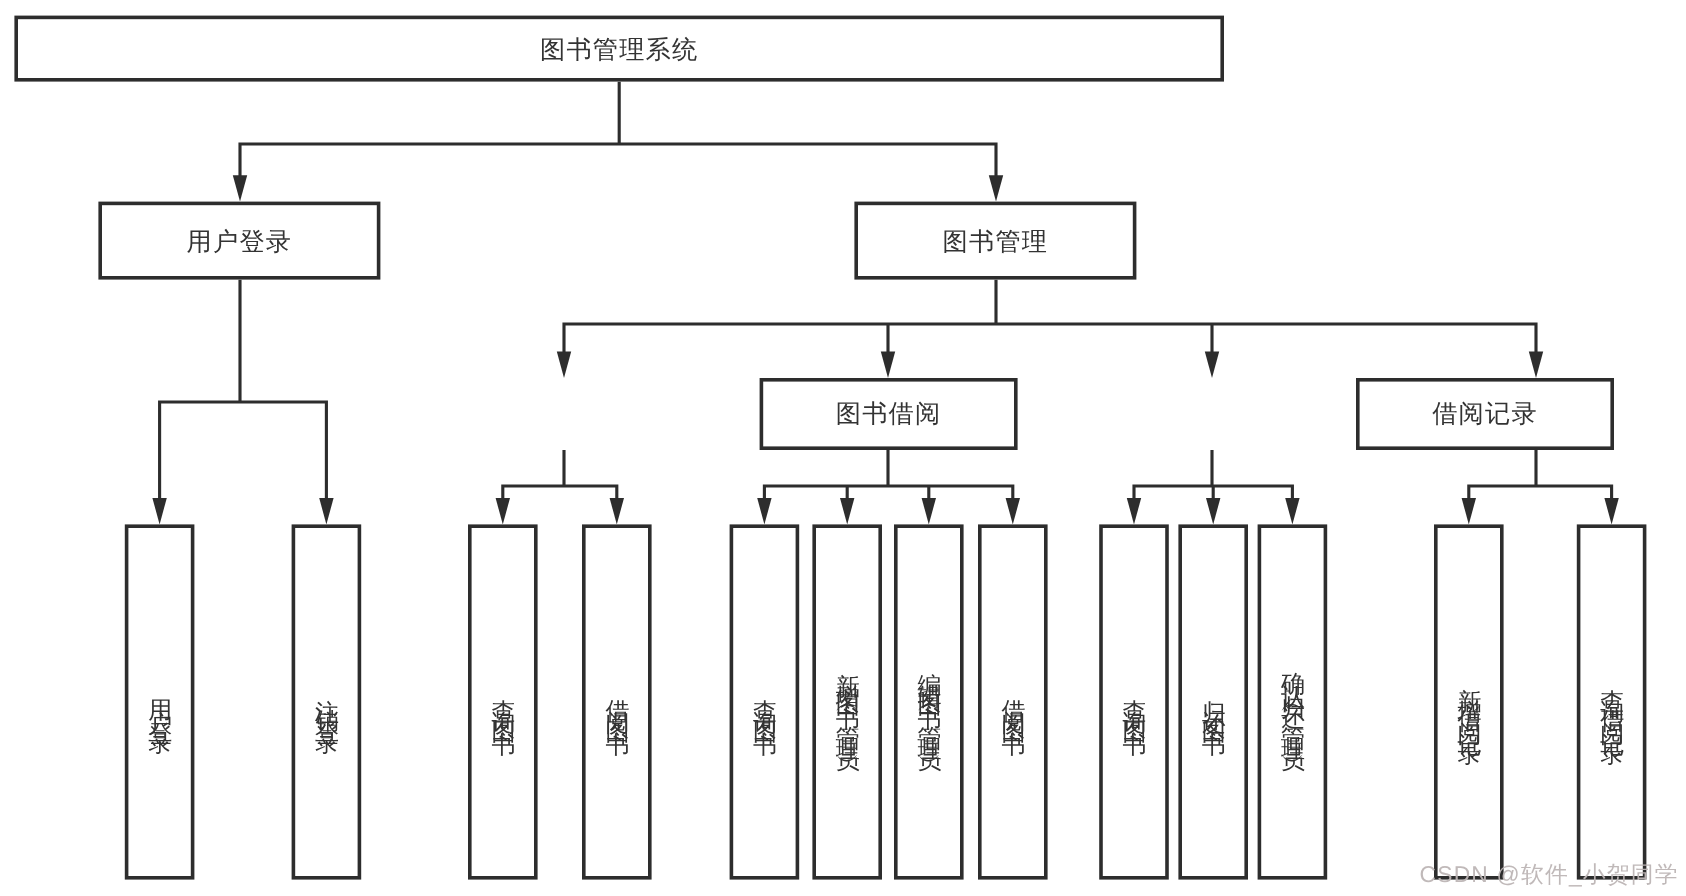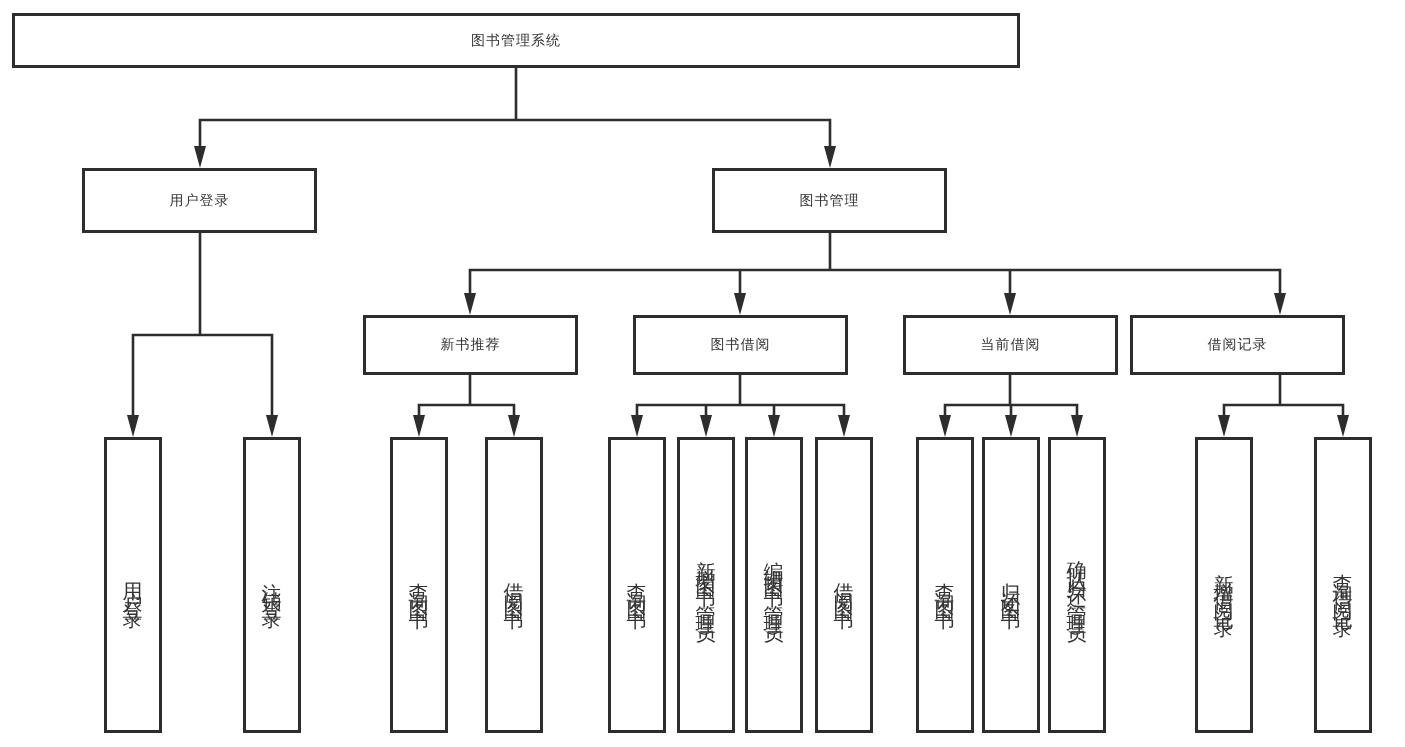--- a/index.html
+++ b/index.html
@@ -24,21 +24,21 @@
   }
   .node {
     position: absolute;
     box-sizing: border-box;
     border: 3px solid #2d2d2d;
     background: #ffffff;
     color: #333333;
     display: flex;
     align-items: center;
     justify-content: center;
-    font-size: 14px;
+    font-size: 21px;
     letter-spacing: 1px;
     white-space: nowrap;
   }
   .node.root {
     left: 12px; top: 13px; width: 1008px; height: 55px;
   }
   .node.lvl2 {
     top: 168px; width: 235px; height: 65px;
   }
   .node.lvl3 {
@@ -115,37 +115,36 @@
       <polygon points="1218,415 1230,415 1224,437"></polygon>
       <polygon points="1337,415 1349,415 1343,437"></polygon>
     </g>
   </svg>
 
   <div class="node root">图书管理系统</div>
 
   <div class="node lvl2" style="left:82px;">用户登录</div>
   <div class="node lvl2" style="left:712px;text-align:center;">图书管理</div>
 
-  <div class="node lvl3" style="left:363px;">新书推荐</div>
   <div class="node lvl3" style="left:633px;">图书借阅</div>
-  <div class="node lvl3" style="left:903px;">当前借阅</div>
   <div class="node lvl3" style="left:1130px;">借阅记录</div>
 
   <div class="node leaf" style="left:104px;">用户登录</div>
   <div class="node leaf" style="left:243px;">注销登录</div>
 
   <div class="node leaf" style="left:390px;">查询图书</div>
   <div class="node leaf" style="left:485px;">借阅图书</div>
 
   <div class="node leaf" style="left:608px;">查询图书</div>
   <div class="node leaf" style="left:677px;">新增图书（管理员）</div>
   <div class="node leaf" style="left:745px;">编辑图书（管理员）</div>
   <div class="node leaf" style="left:815px;">借阅图书</div>
 
   <div class="node leaf" style="left:916px;">查询图书</div>
   <div class="node leaf" style="left:982px;">归还图书</div>
   <div class="node leaf" style="left:1048px;">确认归还（管理员）</div>
 
   <div class="node leaf" style="left:1195px;">新增借阅记录</div>
   <div class="node leaf" style="left:1314px;">查询借阅记录</div>
 
+  <div id="watermark">CSDN @软件_小贺同学</div>
 
 </div>
 
 </body></html>

